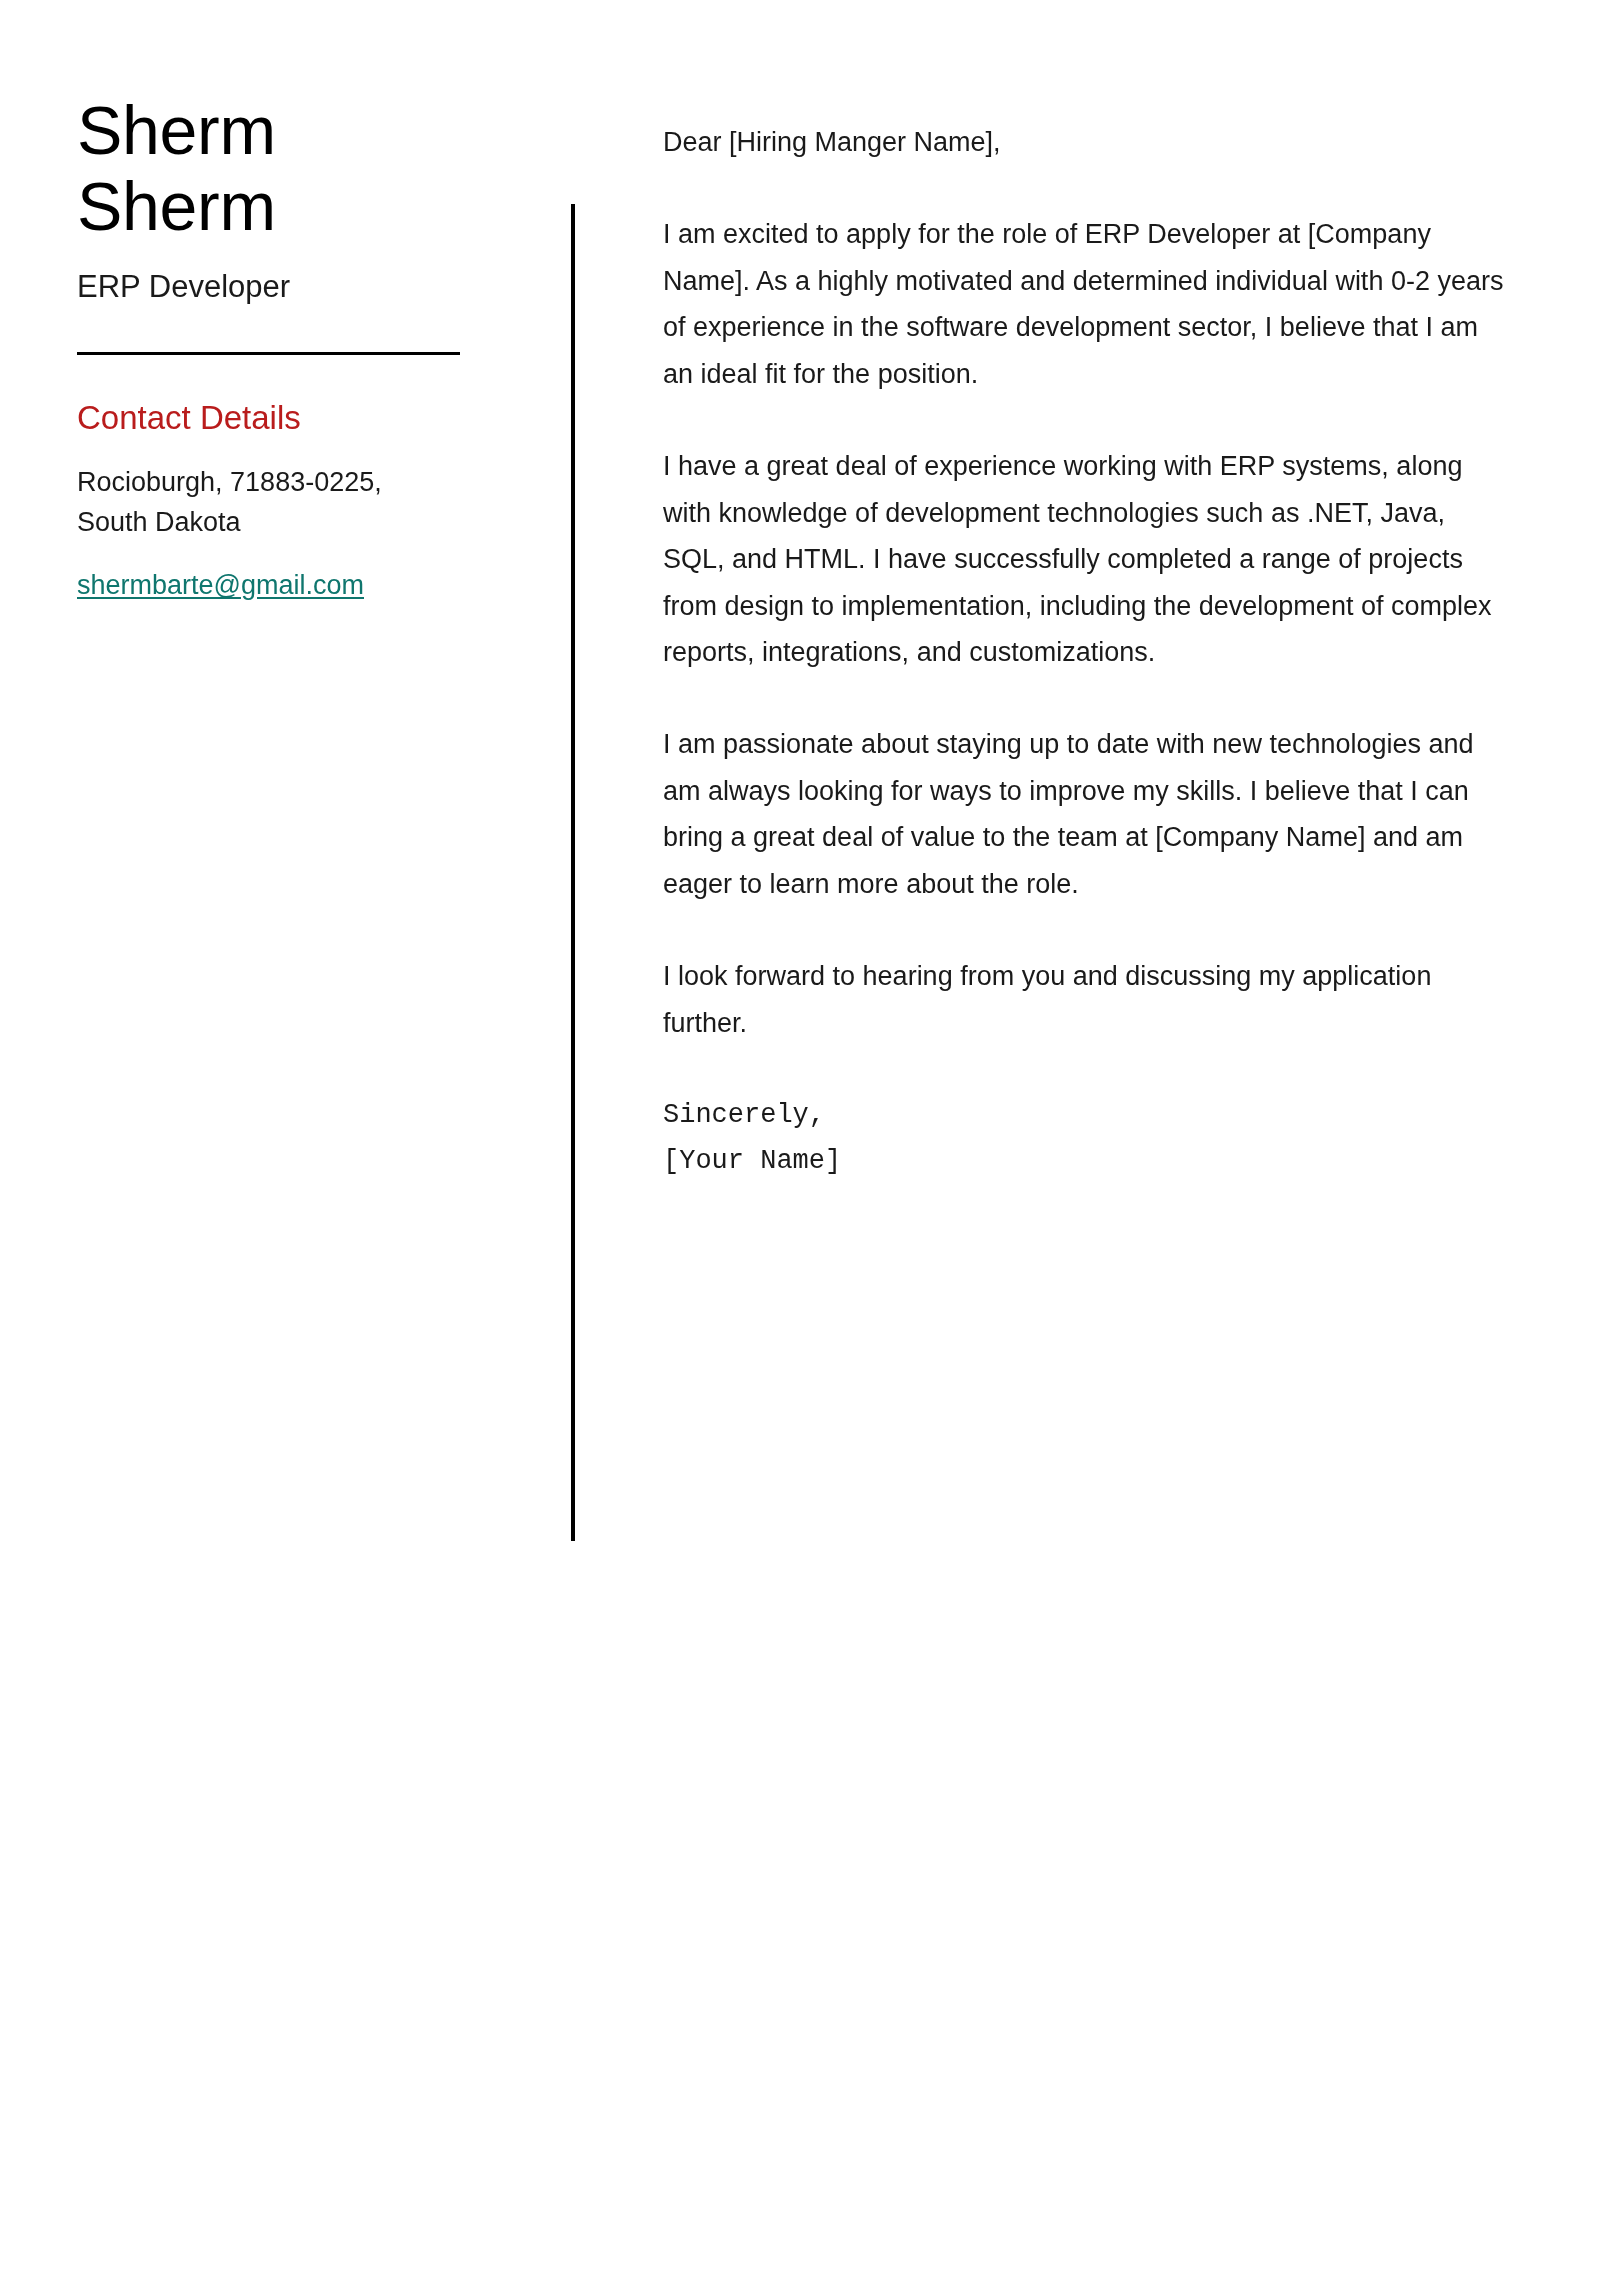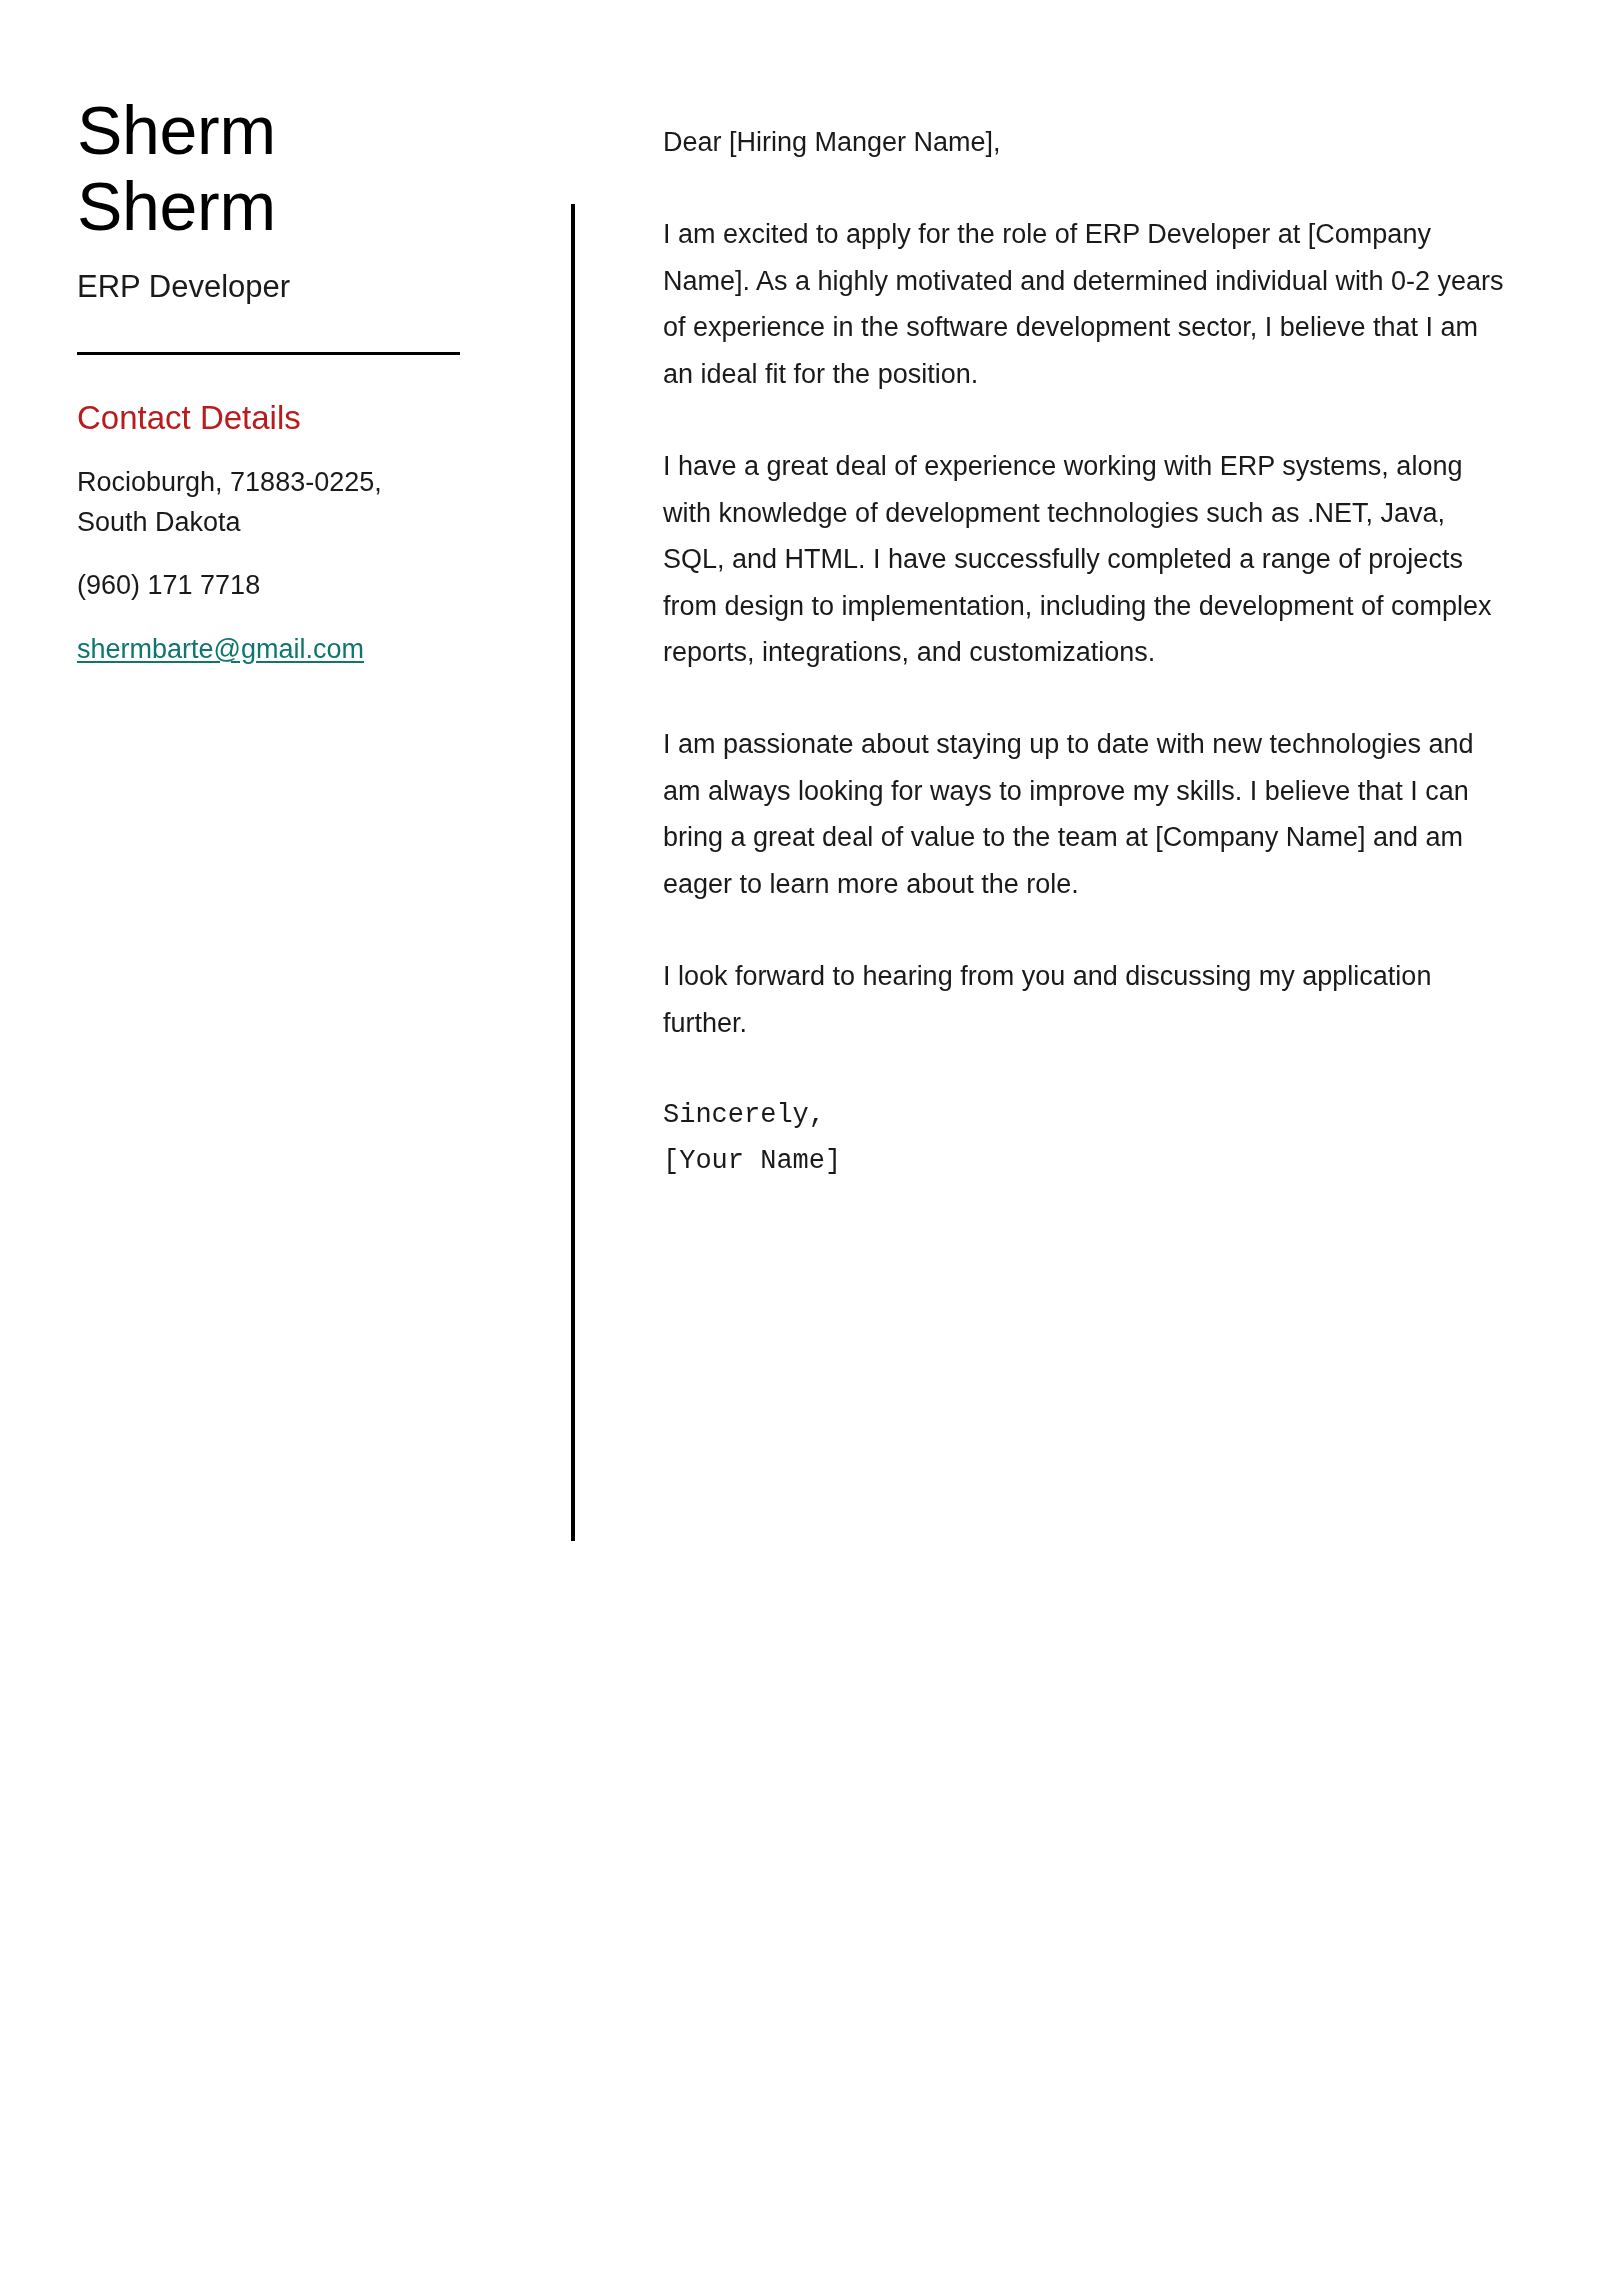--- a/index.html
+++ b/index.html
@@ -134,21 +134,20 @@
 
     <div class="sidebar-rule"></div>
 
     <div class="contact-heading">Contact Details</div>
 
     <div class="contact-list">
       <div class="contact-item">
         <span>Rocioburgh, 71883-0225,</span><br>
         <span>South Dakota</span>
       </div>
-      <div class="contact-item">(960) 171 7718</div>
       <div class="contact-item">
         <a class="contact-email" href="#">shermbarte@gmail.com</a>
       </div>
     </div>
 
   </div>
 
   <div class="divider"></div>
 
   <div class="letter">

